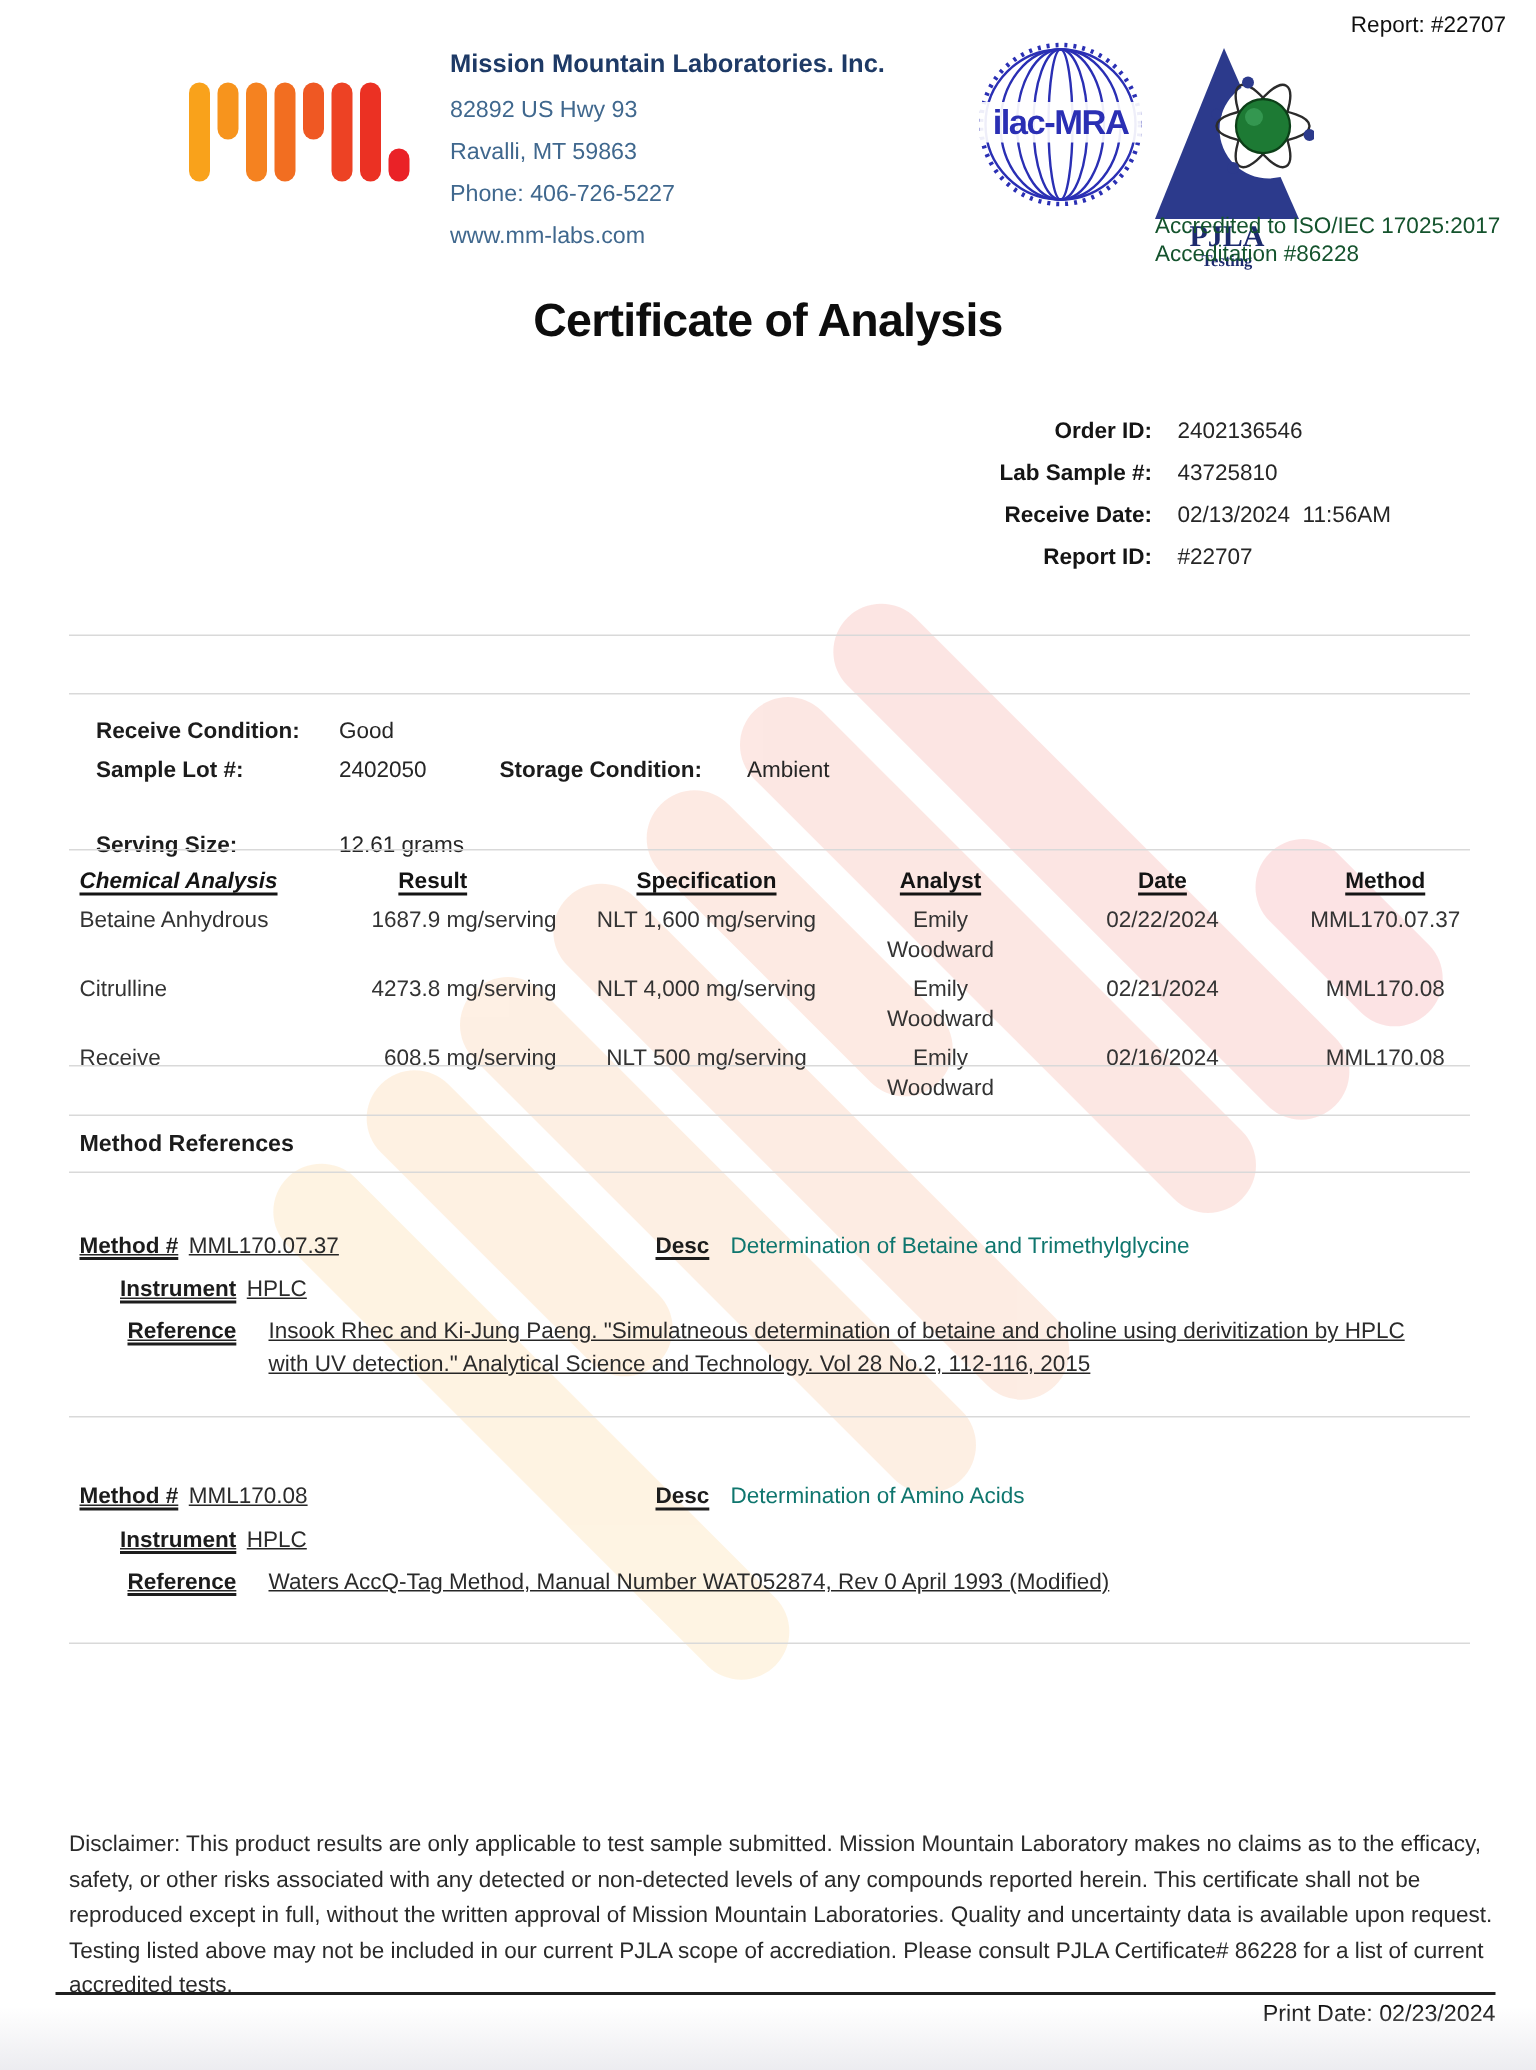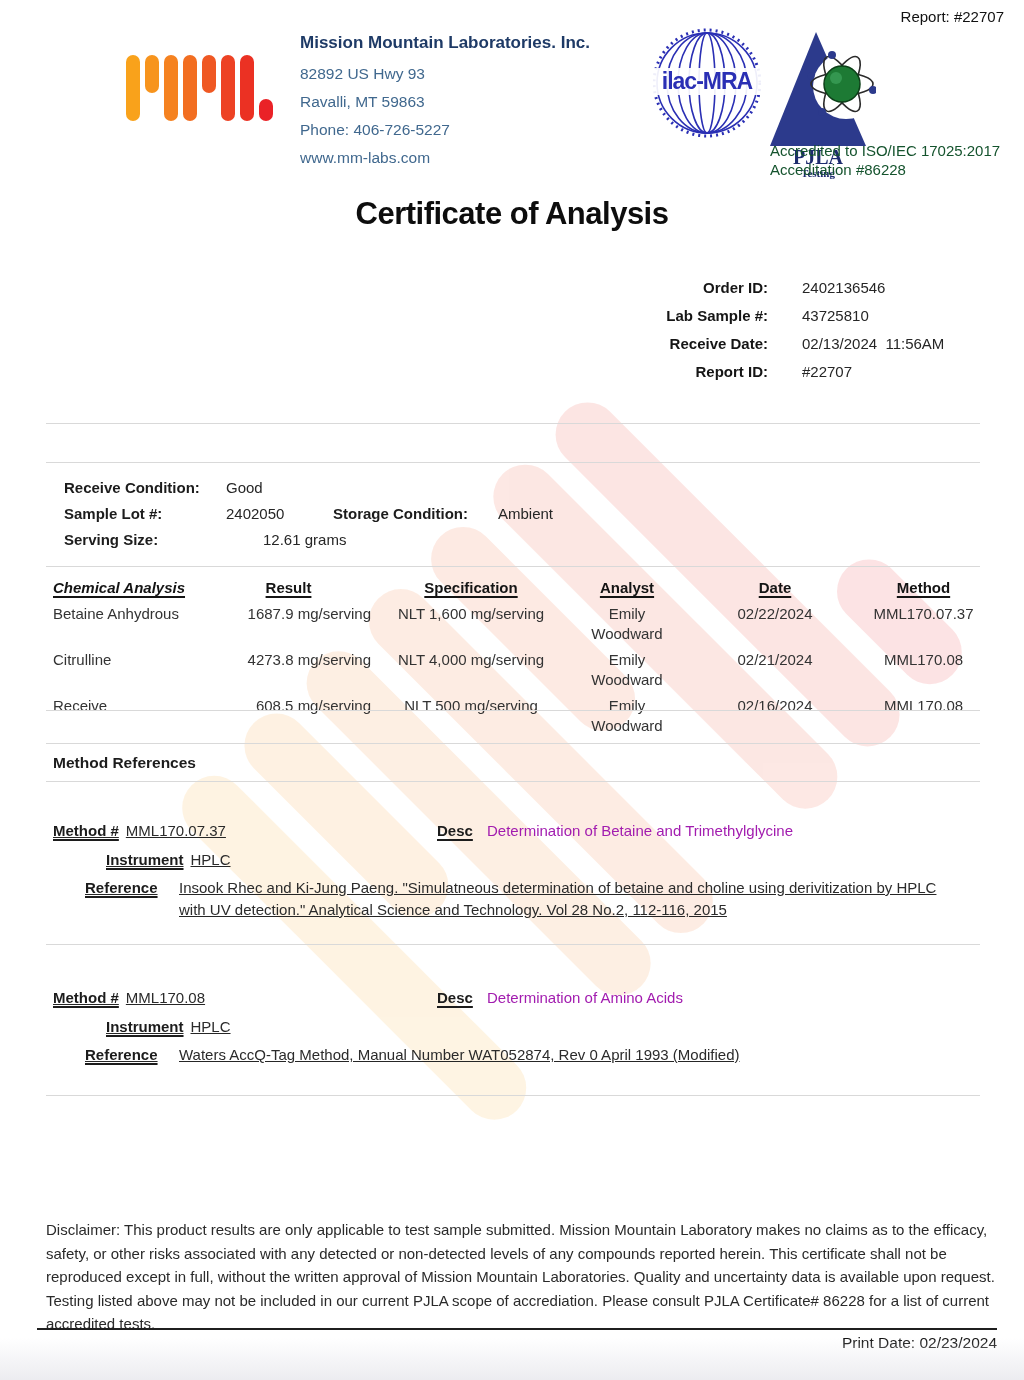--- a/index.html
+++ b/index.html
@@ -29,21 +29,21 @@
 
   .ilac { top:28px; left:653px; }
   .pjla { top:28px; left:766px; }
   .accred { top:141px; left:770px; line-height:19px; font-size:15px; color:#14532d; }
 
   .title { top:196px; left:0; width:1024px; text-align:center; font-size:31px; font-weight:700; color:#0d0d0d; letter-spacing:-0.5px; }
 
   .order-info { top:274px; left:400px; width:600px; }
   .order-info .row { display:flex; line-height:28px; }
   .order-info .lbl { width:368px; text-align:right; font-weight:700; color:#151515; }
-  .order-info .val { margin-left:34px; color:#262626; }
+  .order-info .val { margin-left:17px; color:#262626; }
 
   .hline { left:46px; width:934px; height:1px; background:#d9d9d9; }
   .darkline { left:37px; width:960px; height:2px; background:#1f1f1f; }
 
   .sampledesc { top:434px; left:53px; }
   .cond { left:53px; display:flex; line-height:20px; }
   .cond .l1 { width:162px;margin-left:11px; }
   .cond .v1 { width:107px; }
   .cond .l2 { width:165px; }
 
@@ -53,22 +53,22 @@
   .chemtable .c0 { text-align:left; padding-left:7px; }
   .chemtable .c1 { text-align:right; }
   .chemtable .c2, .chemtable .c3, .chemtable .c4, .chemtable .c5 { text-align:center; }
   .chemtable .hc0 { text-align:left; padding-left:7px;font-style:italic; }
 
   .section-title { top:754px; left:53px; font-size:15.5px; }
 
   .method-block { left:46px; width:934px;text-decoration:underline; }
   .method-block .r1 { position:relative; line-height:20px; }
   .method-block .desc-lbl { position:absolute; left:391px; }
-  .method-block .desc-val { position:absolute; left:441px; color:#a21caf; }
-  .method-block .r2 { margin-top:9px; margin-left:60px; line-height:20px; }
+  .method-block .desc-val { position:absolute; left:441px; color:#0f766e; }
+  .method-block .r2 { margin-top:9px; margin-left:34px; line-height:20px; }
   .method-block .r3 { margin-top:7px; margin-left:39px; display:flex; line-height:22px; }
   .method-block .ref-lbl { width:94px; flex:none; }
   .method-block .ref-txt { width:772px; color:#2b2b2b; }
   .mval { margin-left:7px; color:#2b2b2b; }
 
   .disclaimer { top:1218px; left:46px; width:956px; line-height:23.5px; color:#2a2a2a; }
   .printdate { top:1334px; right:27px; font-size:15.5px; color:#111; }
   .bottom-fade { left:0; bottom:0; width:1024px; height:42px;
     background:linear-gradient(to bottom, rgba(237,237,241,0), #ececf0); }
 </style>
@@ -174,21 +174,21 @@
   <div class="abs cond" style="top:478px;">
     <span class="l1 b">Receive Condition:</span>
     <span>Good</span>
   </div>
   <div class="abs cond" style="top:504px;">
     <span class="l1 b">Sample Lot #:</span>
     <span class="v1">2402050</span>
     <span class="l2 b">Storage Condition:</span>
     <span>Ambient</span>
   </div>
-  <div class="abs cond" style="top:530px;gap:37px;">
+  <div class="abs cond" style="top:554px;">
     <span class="l1 b">Serving Size:</span>
     <span>12.61 grams</span>
   </div>
   <div class="abs hline" style="top:566px;"></div>
 
   <div class="abs chemtable">
     <div class="hdr hc0"><span class="u">Chemical Analysis</span></div>
     <div class="hdr c2"><span class="u">Result</span></div>
     <div class="hdr c2"><span class="u">Specification</span></div>
     <div class="hdr c3"><span class="u">Analyst</span></div>

